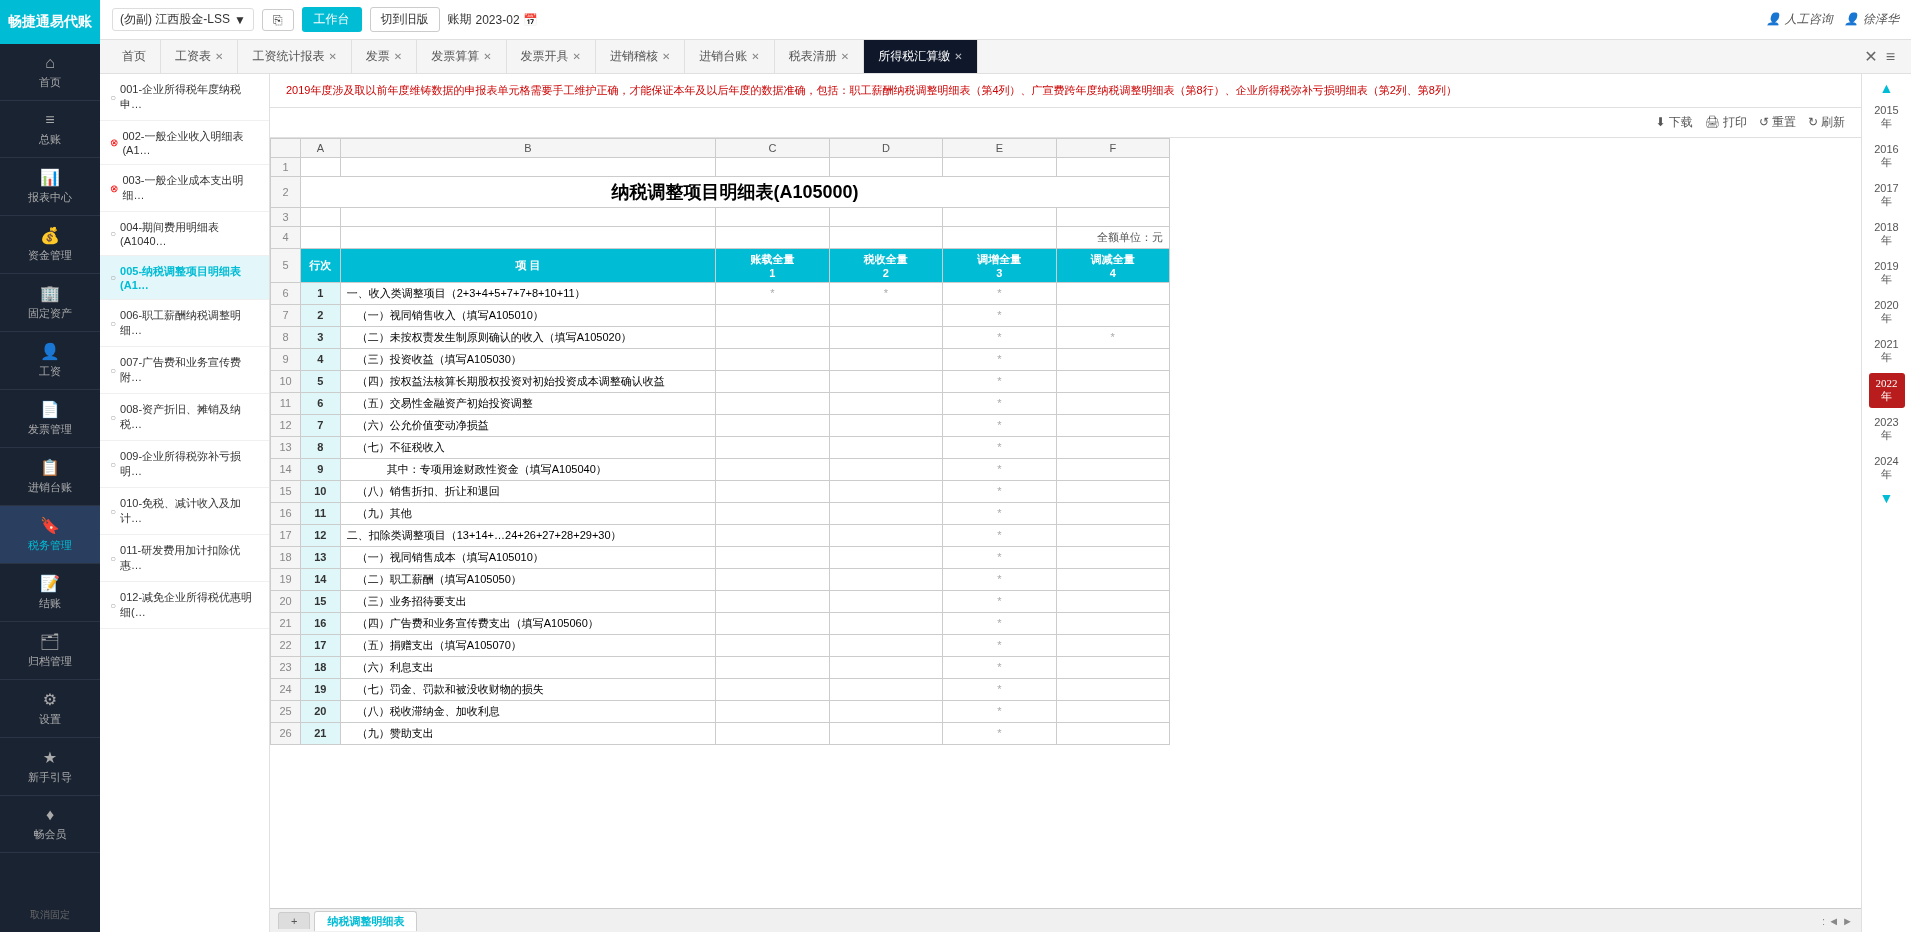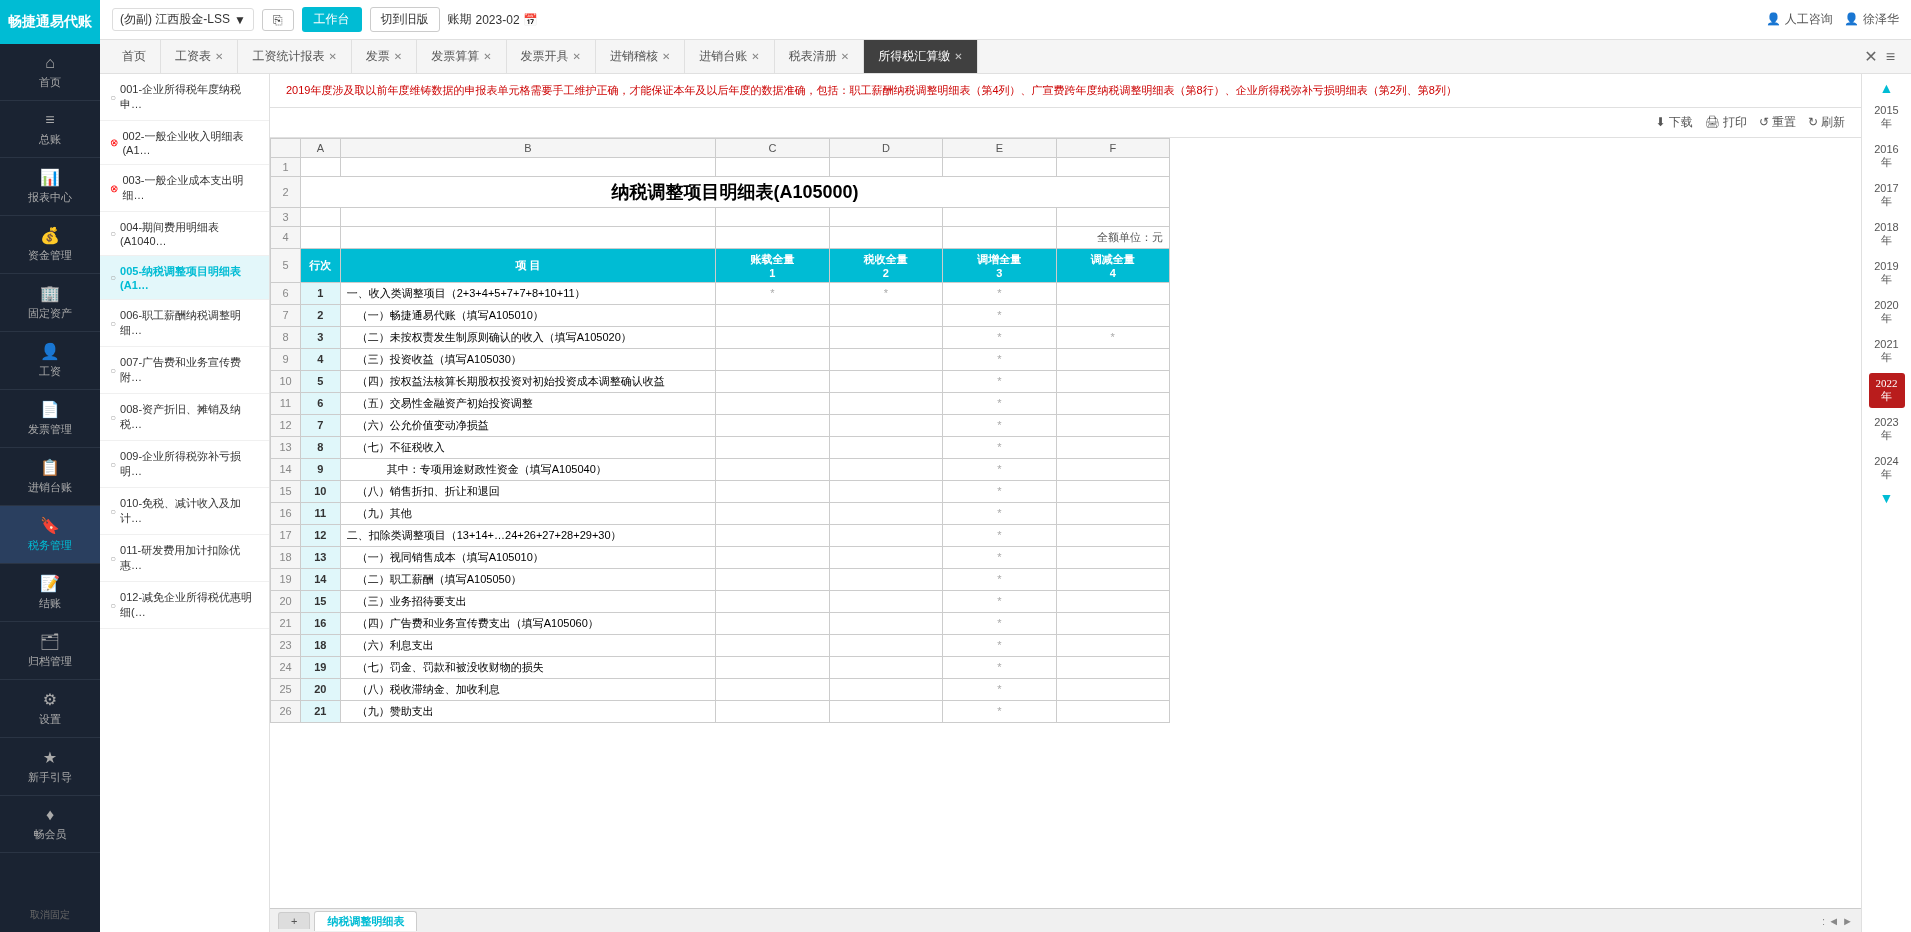--- a/index.html
+++ b/index.html
@@ -106,20 +106,21 @@
       font-size: 12px;
       color: #333;
     }
     .topbar-right {
       margin-left: auto;
       display: flex;
       align-items: center;
       gap: 12px;
       font-size: 12px;
       color: #555;
+      font-style: italic;
     }
 
     
     .tabbar {
       background: #f5f5f5;
       display: flex;
       align-items: center;
       padding: 0 8px;
       border-bottom: 1px solid #e0e0e0;
       flex-shrink: 0;
@@ -130,21 +131,21 @@
       font-size: 12px;
       cursor: pointer;
       white-space: nowrap;
       display: flex;
       align-items: center;
       gap: 4px;
       color: #555;
       border-right: 1px solid #e0e0e0;
     }
     .tab.active {
-      background: #404040;
+      background: #0f172a;
       color: white;
     }
     .tab .tab-close {
       font-size: 10px;
       opacity: 0.7;
       cursor: pointer;
     }
     .tabbar-actions {
       margin-left: auto;
       display: flex;
@@ -633,21 +634,21 @@
               <td class="col-b">一、收入类调整项目（2+3+4+5+7+7+8+10+11）</td>
               <td class="col-c star-cell">*</td>
               <td class="col-d star-cell">*</td>
               <td class="col-e star-cell">*</td>
               <td class="col-f"></td>
             </tr>
 
             <tr>
               <td class="row-num">7</td>
               <td class="col-a">2</td>
-              <td class="col-b indent-1">（一）畅捷通易代账（填写A105010）</td>
+              <td class="col-b indent-1">（一）视同销售收入（填写A105010）</td>
               <td class="col-c"></td>
               <td class="col-d"></td>
               <td class="col-e star-cell">*</td>
               <td class="col-f"></td>
             </tr>
 
             <tr>
               <td class="row-num">8</td>
               <td class="col-a">3</td>
               <td class="col-b indent-1">（二）未按权责发生制原则确认的收入（填写A105020）</td>
@@ -780,20 +781,29 @@
             <tr>
               <td class="row-num">21</td>
               <td class="col-a">16</td>
               <td class="col-b indent-1">（四）广告费和业务宣传费支出（填写A105060）</td>
               <td class="col-c"></td>
               <td class="col-d"></td>
               <td class="col-e star-cell">*</td>
               <td class="col-f"></td>
             </tr>
 
+            <tr>
+              <td class="row-num">22</td>
+              <td class="col-a">17</td>
+              <td class="col-b indent-1">（五）捐赠支出（填写A105070）</td>
+              <td class="col-c"></td>
+              <td class="col-d"></td>
+              <td class="col-e star-cell">*</td>
+              <td class="col-f"></td>
+            </tr>
 
             <tr>
               <td class="row-num">23</td>
               <td class="col-a">18</td>
               <td class="col-b indent-1">（六）利息支出</td>
               <td class="col-c"></td>
               <td class="col-d"></td>
               <td class="col-e star-cell">*</td>
               <td class="col-f"></td>
             </tr>

